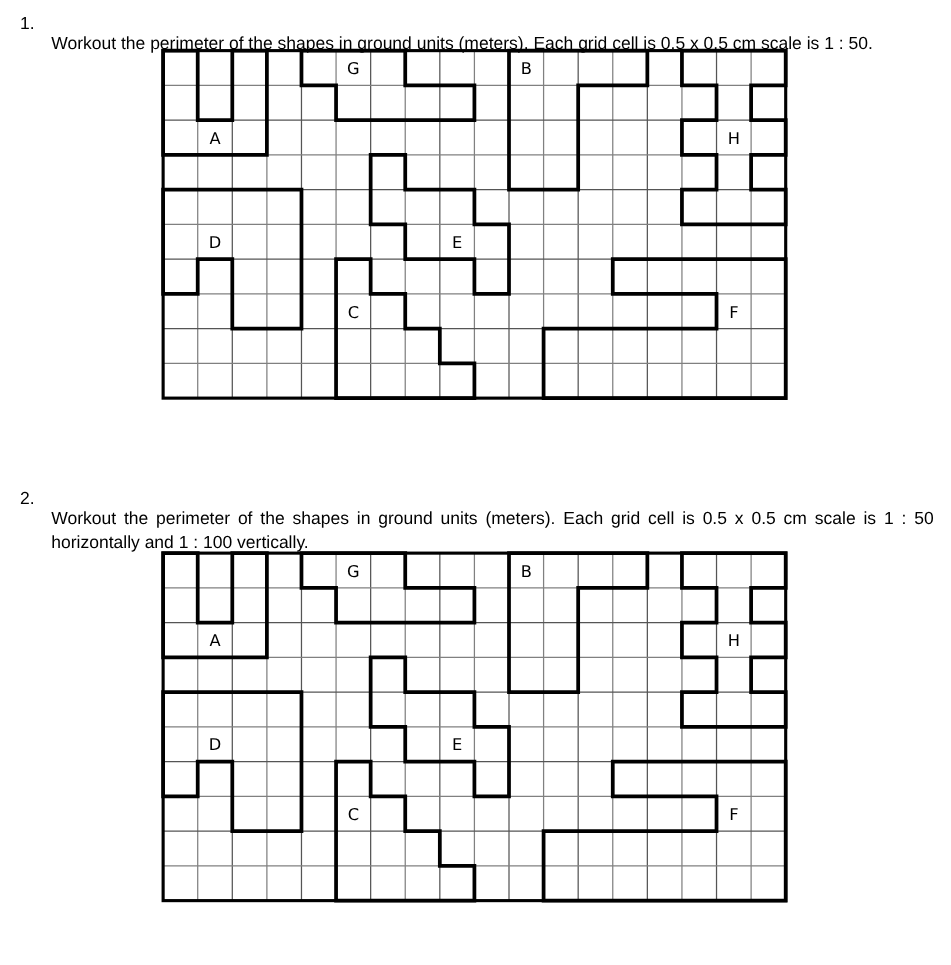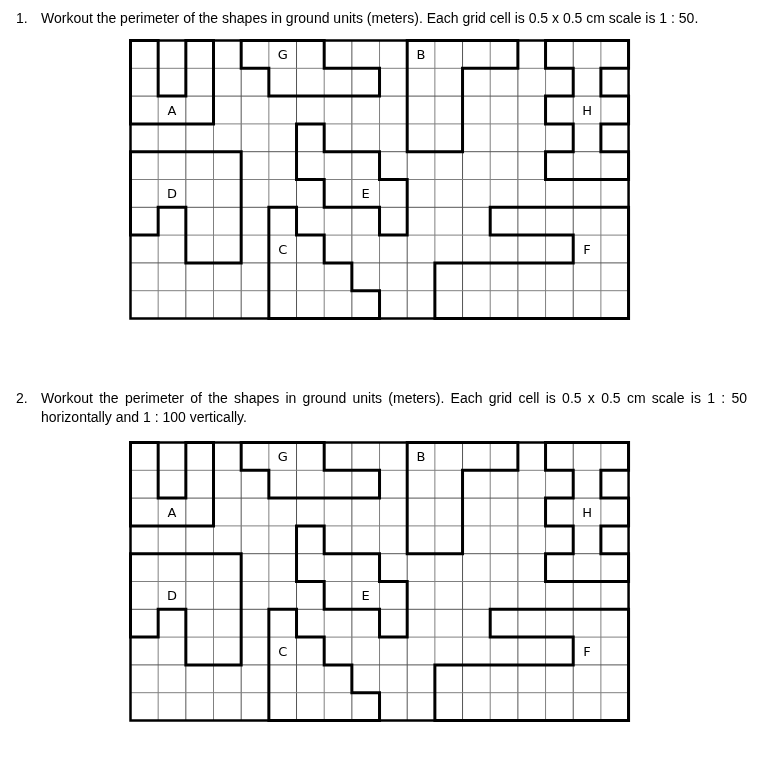--- a/index.html
+++ b/index.html
@@ -1,20 +1,20 @@
 <!DOCTYPE html>
 <html><head>
 <meta charset="utf-8">
 <style>
   html, body { margin: 0; padding: 0; background: #ffffff; }
   body { width: 761px; height: 772px; position: relative; overflow: hidden;
          font-family: "Liberation Sans", "DejaVu Sans", sans-serif; color: #000; }
   .question { position: absolute; left: 0; width: 761px; font-size: 14px; line-height: 19px; }
   .q-num { position: absolute; left: 16px; }
-  .q-text { position: absolute; left: 41px; right: 14px; text-align: justify; }
+  .q-text { position: absolute; left: 41px; right: 14px; text-align: justify; margin-top: 16px; }
   .grid-wrap { position: absolute; left: 129px; width: 500px; height: 280px; }
   .grid-wrap svg { display: block; overflow: visible; }
   .shape-label { font-family: "DejaVu Sans", sans-serif; font-size: 13px; }
 </style>
 </head>
 <body>
 
 <div class="question" style="top:9px; height:20px;">
   <span class="q-num">1.</span>
   <span class="q-text">Workout the perimeter of the shapes in ground units (meters). Each grid cell is 0.5 x 0.5 cm scale is 1 : 50.</span>

